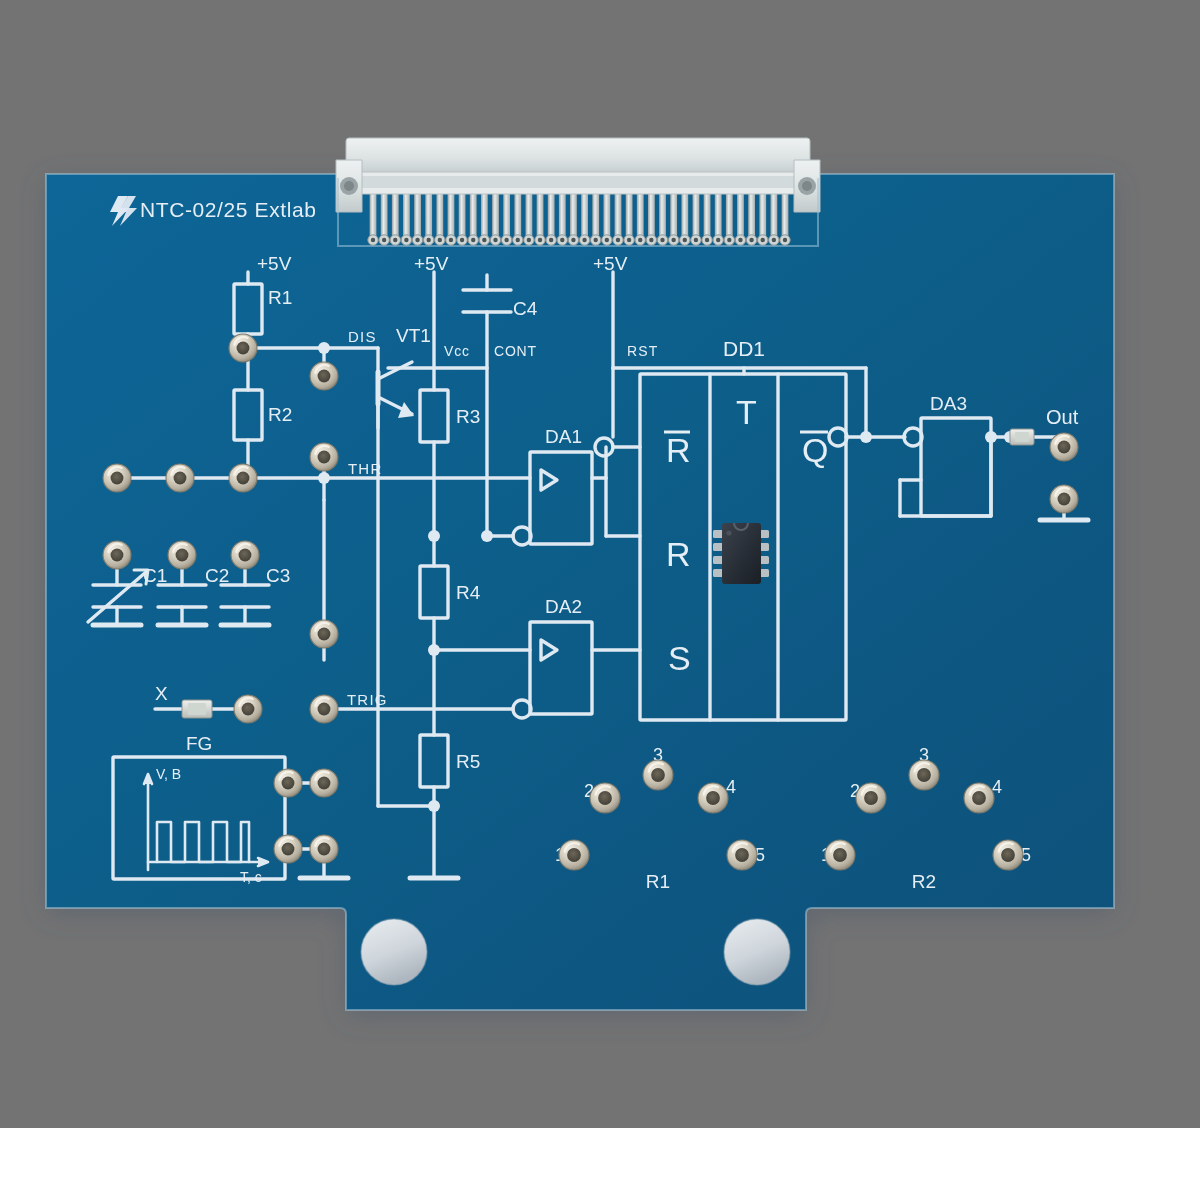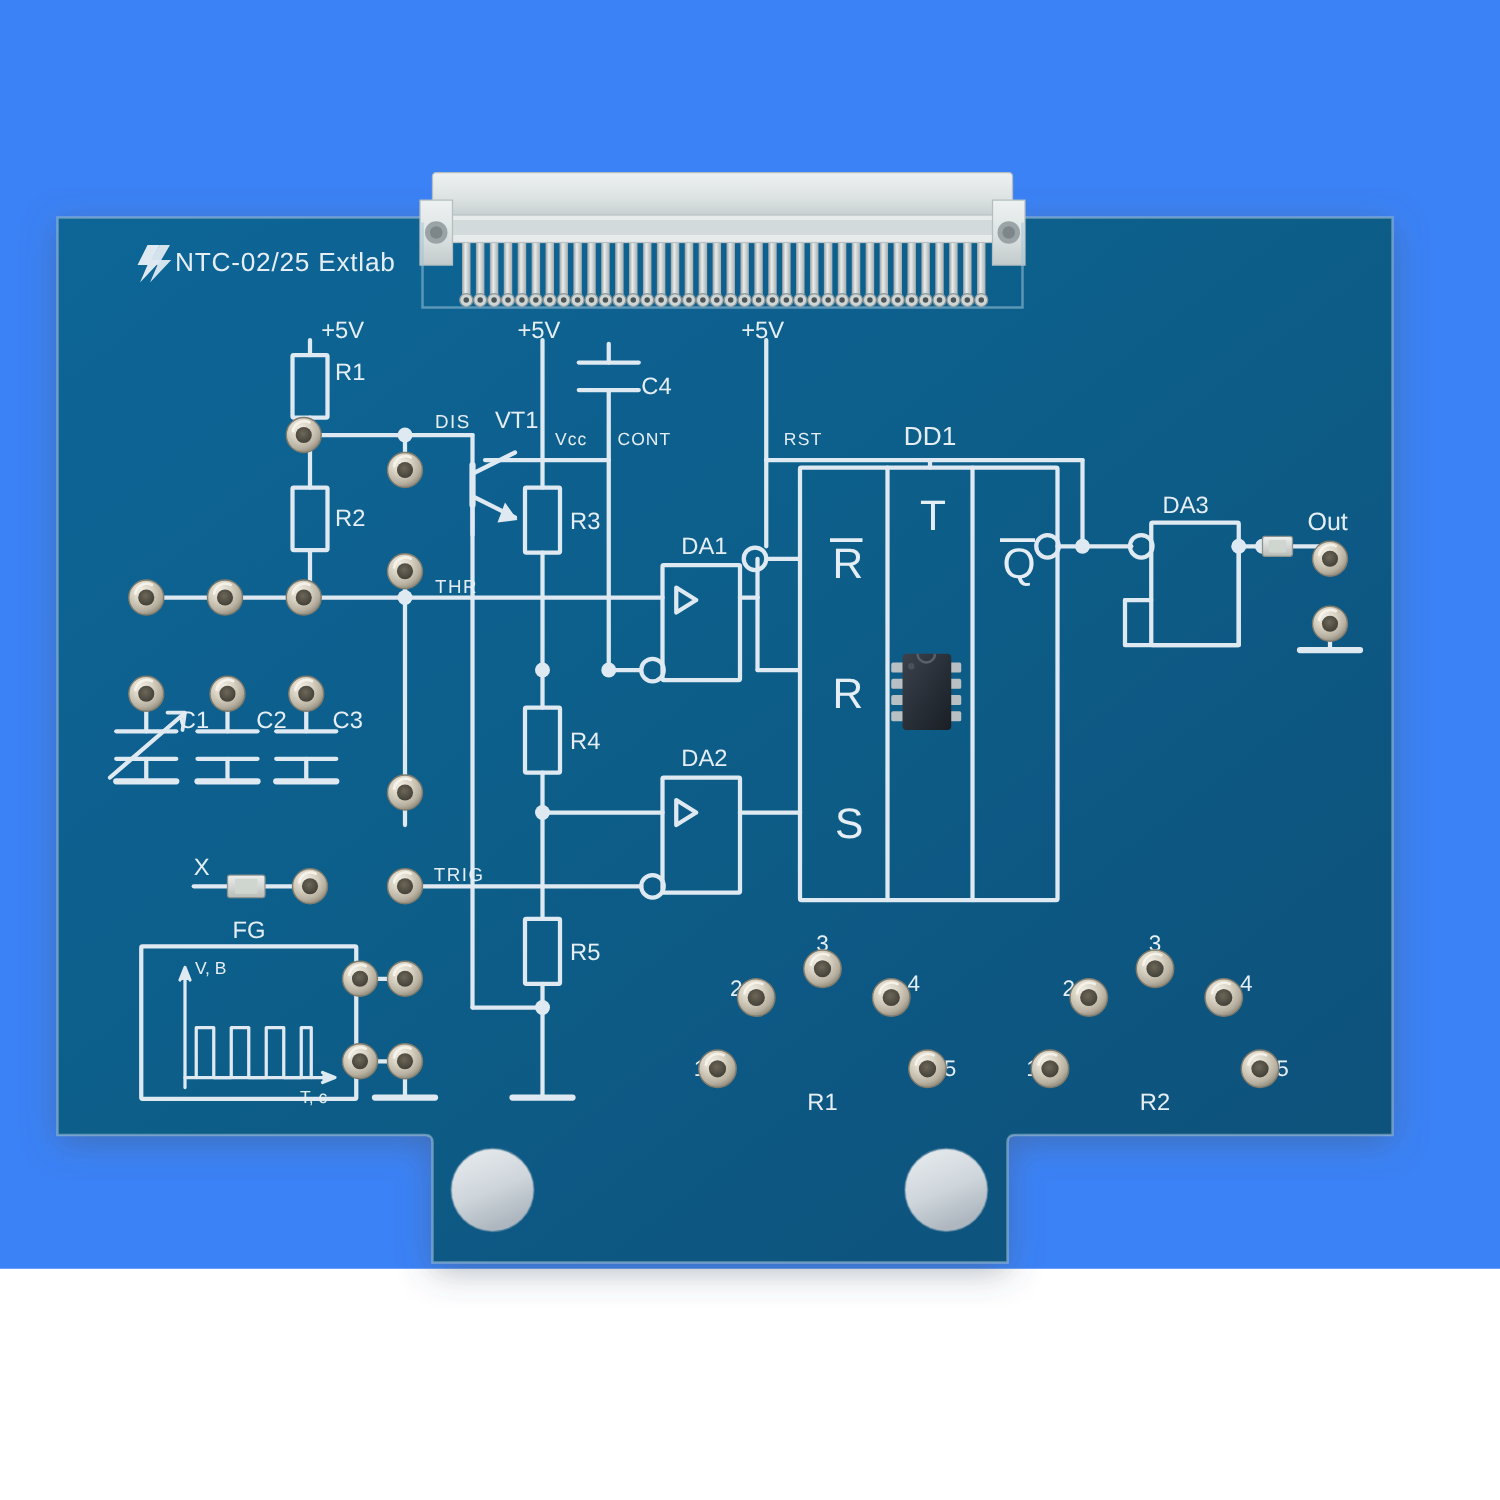--- a/index.html
+++ b/index.html
@@ -1,19 +1,19 @@
 <!DOCTYPE html>
 <html><head>
 <meta charset="utf-8">
 <title>NTC-02/25 Extlab PCB</title>
 <style>
   html,body{margin:0;padding:0;background:#ffffff;}
   body{width:1200px;height:1200px;overflow:hidden;
        font-family:"Liberation Sans","DejaVu Sans",sans-serif;}
-  #stage{position:relative;width:1200px;height:1015px;background:#3b82f6;}
+  #stage{position:relative;width:1200px;height:1128px;background:#737373;}
   #board-svg{position:absolute;left:0;top:0;width:1200px;height:1200px;}
 </style>
 </head>
 <body>
 
 <div id="stage">
   <svg id="board-svg" viewBox="0 0 1200 1200">
     <defs>
 
       <linearGradient id="maskGrad" x1="0" y1="0" x2="1" y2="1">

